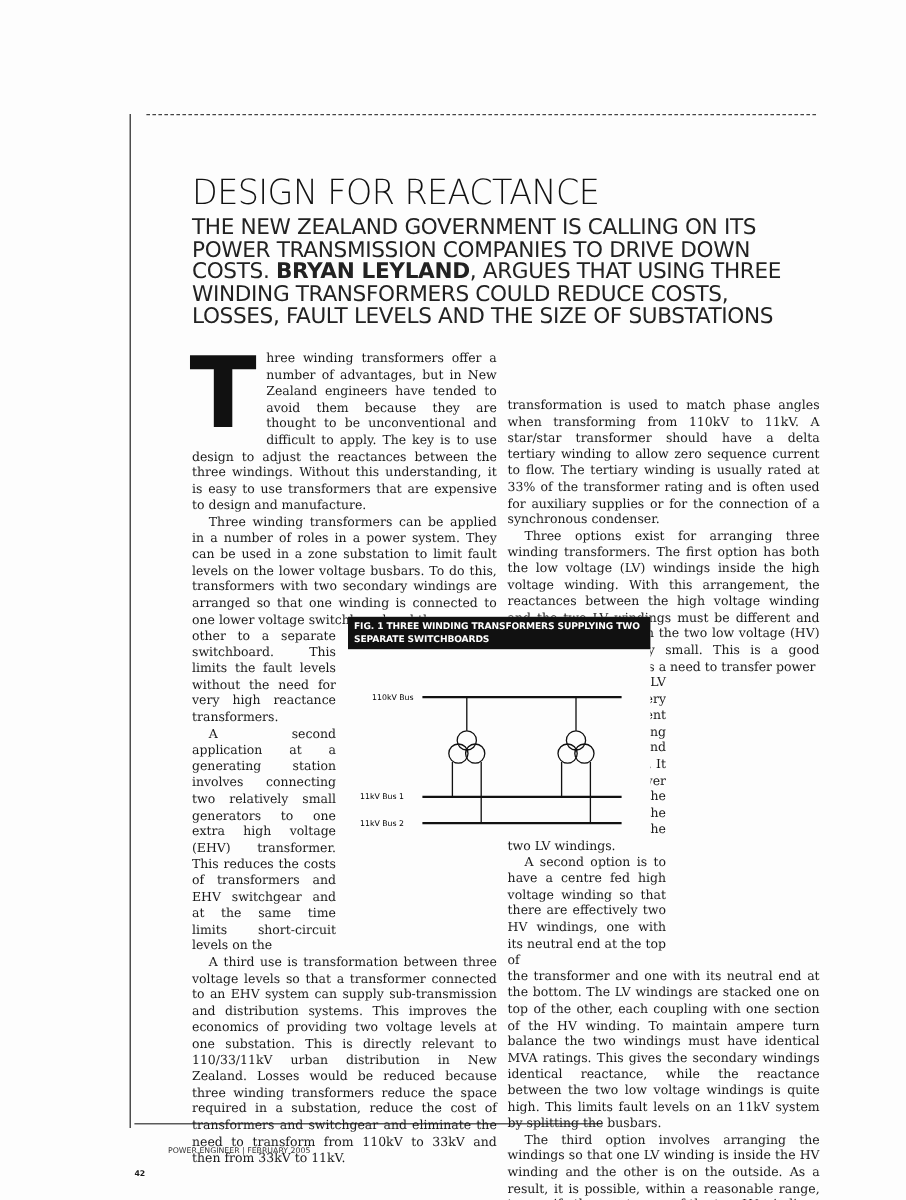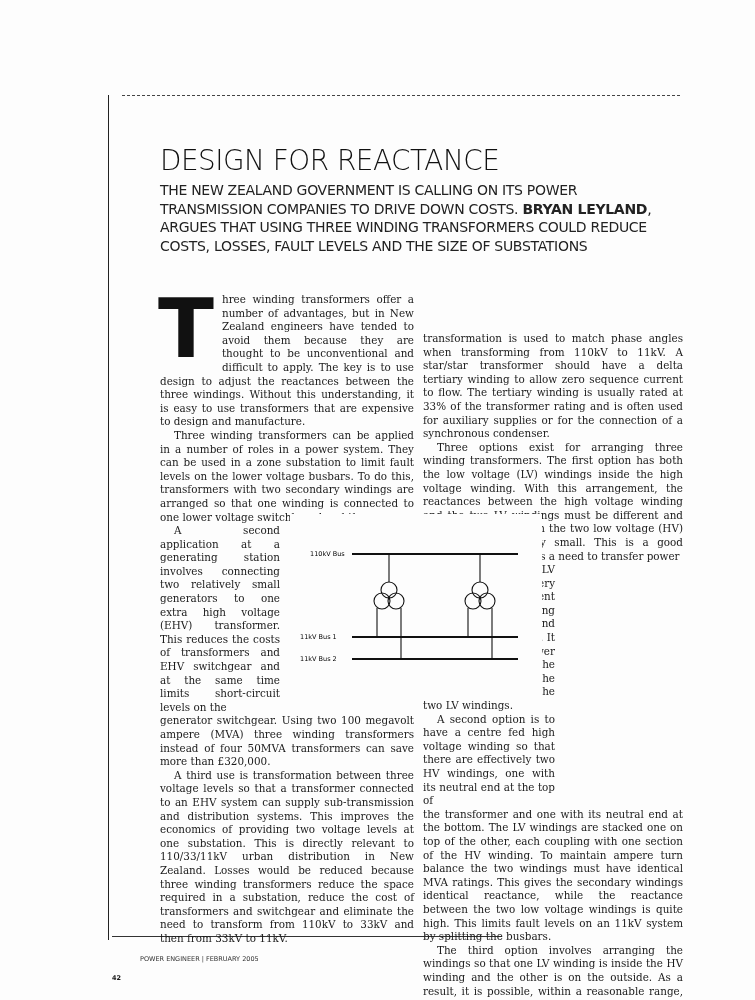--- a/index.html
+++ b/index.html
@@ -4,21 +4,21 @@
 <style>
   * { margin: 0; padding: 0; box-sizing: border-box; }
   html, body { width: 755px; height: 1000px; background: #fdfdfd; overflow: hidden; }
   body { position: relative; font-family: "DejaVu Serif", serif; color: #1a1a1a; }
 
   .top-rule { position: absolute; left: 122px; top: 95px; width: 558px; height: 0; border-top: 1px dashed #444; }
   .left-rule { position: absolute; left: 108px; top: 95px; width: 0; height: 845px; border-left: 1px solid #222; }
   .bottom-rule { position: absolute; left: 112px; top: 936px; width: 390px; height: 0; border-top: 1px solid #333; }
 
   .title { position: absolute; left: 160px; top: 143px; font-family: "DejaVu Sans", sans-serif; font-weight: 300; font-size: 29px; letter-spacing: -0.5px; color: #111; transform: scaleX(0.96); transform-origin: left; }
-  .standfirst { position: absolute; left: 160px; top: 181px; width: 520px; font-family: "DejaVu Sans", sans-serif; font-size: 14px; line-height: 18.5px; color: #222; letter-spacing: -0.3px; }
+  .standfirst { position: absolute; left: 160px; top: 181px; width: 520px; font-family: "DejaVu Sans", sans-serif; font-size: 18px; line-height: 18.5px; color: #222; letter-spacing: -0.3px; }
   .standfirst b { font-weight: bold; }
 
   .col { position: absolute; font-size: 10.4px; line-height: 13.6px; text-align: justify; color: #1a1a1a; }
   .col p { margin: 0; }
   .col p.indent { text-indent: 14px; }
   .col1 { left: 160px; top: 293px; width: 254px; }
   .col2 { left: 423px; top: 293px; width: 260px; margin-top: 39px; }
 
   .dropcap { float: left; font-family: "DejaVu Sans", sans-serif; font-weight: bold; font-size: 82px; line-height: 66px; margin: 3px 8px 0 -2px; color: #111; }
 
@@ -40,36 +40,37 @@
 
 <h1 class="title">DESIGN FOR REACTANCE</h1>
 
 <div class="standfirst">
   <span>THE NEW ZEALAND GOVERNMENT IS CALLING ON ITS POWER TRANSMISSION COMPANIES TO DRIVE DOWN COSTS. </span><b>BRYAN LEYLAND</b><span>, ARGUES THAT USING THREE WINDING TRANSFORMERS COULD REDUCE COSTS, LOSSES, FAULT LEVELS AND THE SIZE OF SUBSTATIONS</span>
 </div>
 
 <div class="col col1">
   <p><span class="dropcap">T</span><span>hree winding transformers offer a number of advantages, but in New Zealand engineers have tended to avoid them because they are thought to be unconventional and difficult to apply. The key is to use design to adjust the reactances between the three windings. Without this understanding, it is easy to use transformers that are expensive to design and manufacture.</span></p>
   <p class="indent">Three winding transformers can be applied in a number of roles in a power system. They can be used in a zone substation to limit fault levels on the lower voltage busbars. To do this, transformers with two secondary windings are arranged so that one winding is connected to one lower voltage switchboard and the</p>
+  <p class="narrow-left">other to a separate switchboard. This limits the fault levels without the need for very high reactance transformers.</p>
   <p class="indent narrow-left">A second application at a generating station involves connecting two relatively small generators to one extra high voltage (EHV) transformer. This reduces the costs of transformers and EHV switchgear and at the same time limits short-circuit levels on the</p>
-  <p>generator switchgear. Using two 100 megavolt ampere (MVA) three winding transformers instead of four 50MVA transformers can save more than £320,000.</p>
   <p class="indent">A third use is transformation between three voltage levels so that a transformer connected to an EHV system can supply sub-transmission and distribution systems. This improves the economics of providing two voltage levels at one substation. This is directly relevant to 110/33/11kV urban distribution in New Zealand. Losses would be reduced because three winding transformers reduce the space required in a substation, reduce the cost of transformers and switchgear and eliminate the need to transform from 110kV to 33kV and then from 33kV to 11kV.</p>
 
 </div>
 
 <div class="col col2">
   <p>transformation is used to match phase angles when transforming from 110kV to 11kV. A star/star transformer should have a delta tertiary winding to allow zero sequence current to flow. The tertiary winding is usually rated at 33% of the transformer rating and is often used for auxiliary supplies or for the connection of a synchronous condenser.</p>
   <p class="indent">Three options exist for arranging three winding transformers. The first option has both the low voltage (LV) windings inside the high voltage winding. With this arrangement, the reactances between the high voltage winding and the two LV windings must be different and the reactance between the two low voltage (HV) windings is relatively small. This is a good arrangement if there is a need to transfer power</p>
   <p class="narrow-right">between the two LV windings. It is a very good arrangement where one winding supplies a 33kV bus and the other an 11kV bus. It is not good for a power station where the objective is to limit the coupling between the two LV windings.</p>
   <p class="indent narrow-right">A second option is to have a centre fed high voltage winding so that there are effectively two HV windings, one with its neutral end at the top of</p>
   <p>the transformer and one with its neutral end at the bottom. The LV windings are stacked one on top of the other, each coupling with one section of the HV winding. To maintain ampere turn balance the two windings must have identical MVA ratings. This gives the secondary windings identical reactance, while the reactance between the two low voltage windings is quite high. This limits fault levels on an 11kV system by splitting the busbars.</p>
   <p class="indent">The third option involves arranging the windings so that one LV winding is inside the HV winding and the other is on the outside. As a result, it is possible, within a reasonable range, to specify the reactances of the two LV windings independently of each other. The major disadvantage is that it is difficult to bring out</p>
 </div>
 
 <div class="figure">
+  <div class="fig-caption">FIG. 1 THREE WINDING TRANSFORMERS SUPPLYING TWO SEPARATE SWITCHBOARDS</div>
   <svg class="fig-svg" width="252" height="150" viewBox="0 0 252 150" font-family="DejaVu Sans, sans-serif" font-size="6.5">
     <text x="20" y="38">110kV Bus</text>
     <text x="10" y="121">11kV Bus 1</text>
     <text x="10" y="143">11kV Bus 2</text>
     <line x1="62" y1="36" x2="228" y2="36" stroke="#111" stroke-width="1.8"></line>
     <line x1="62" y1="119" x2="228" y2="119" stroke="#111" stroke-width="1.8"></line>
     <line x1="62" y1="141" x2="228" y2="141" stroke="#111" stroke-width="1.8"></line>
     <g fill="none" stroke="#111" stroke-width="1.1">
       <line x1="99" y1="36" x2="99" y2="64"></line>
       <circle cx="99" cy="72" r="8"></circle>

